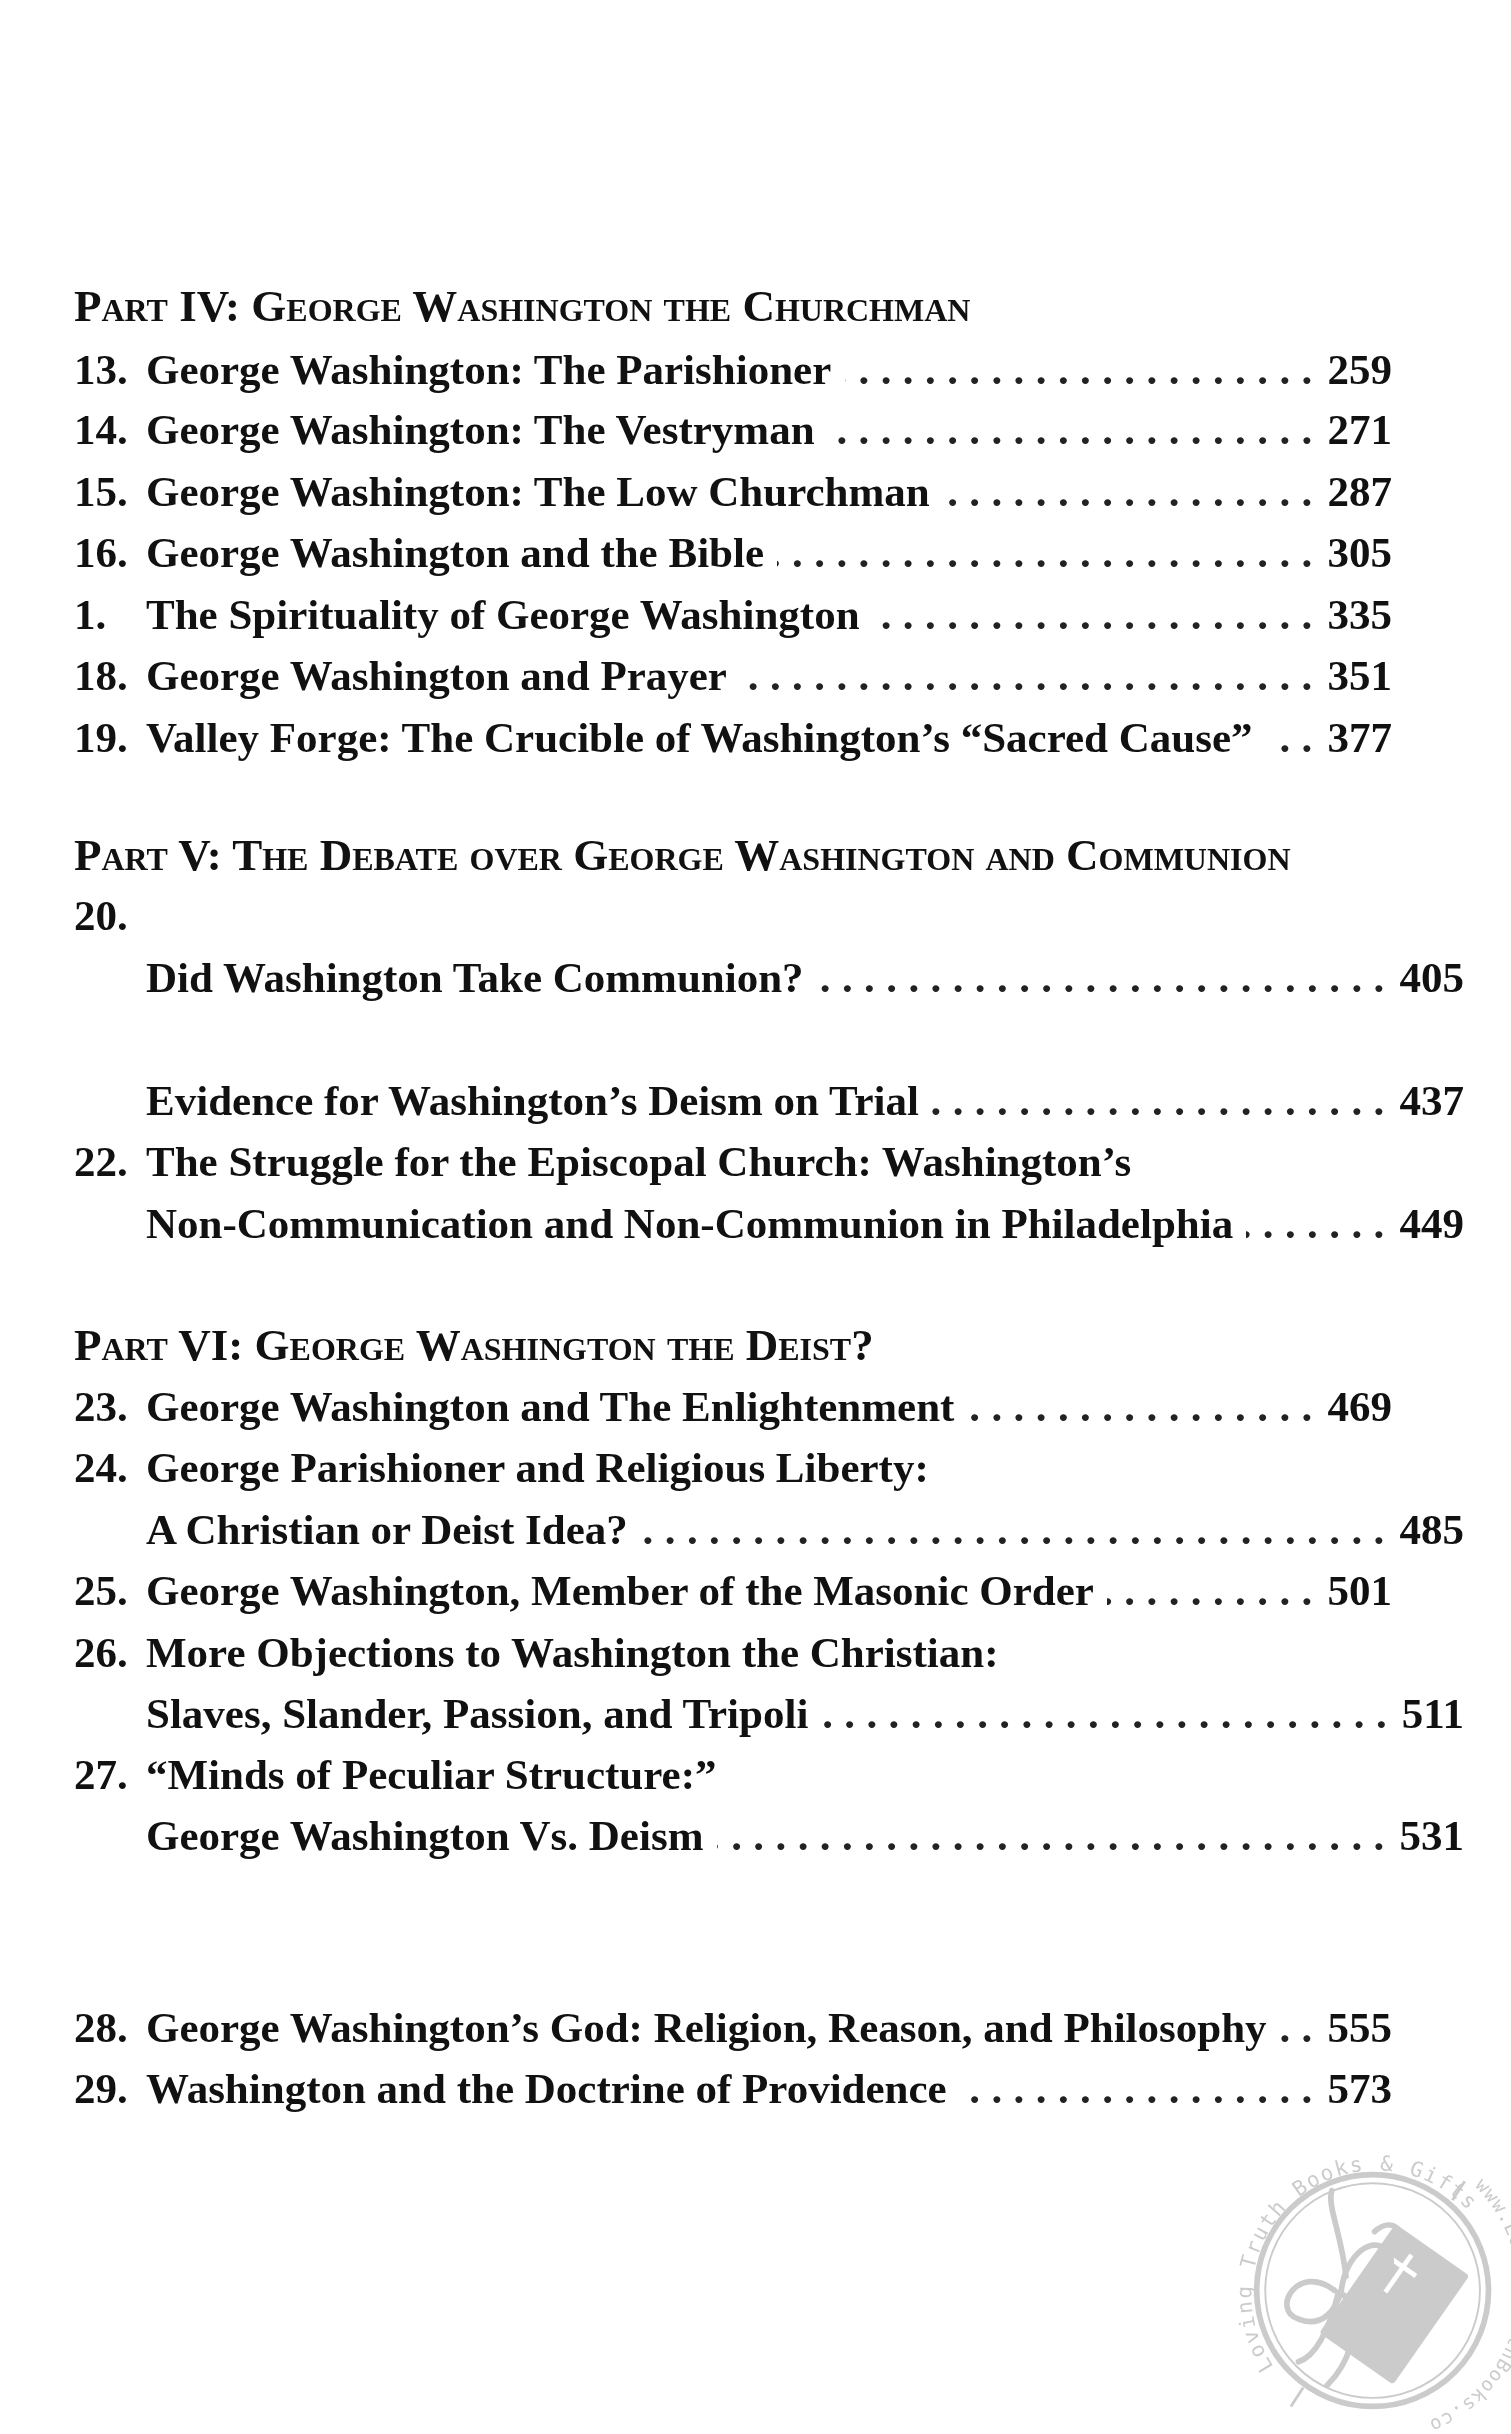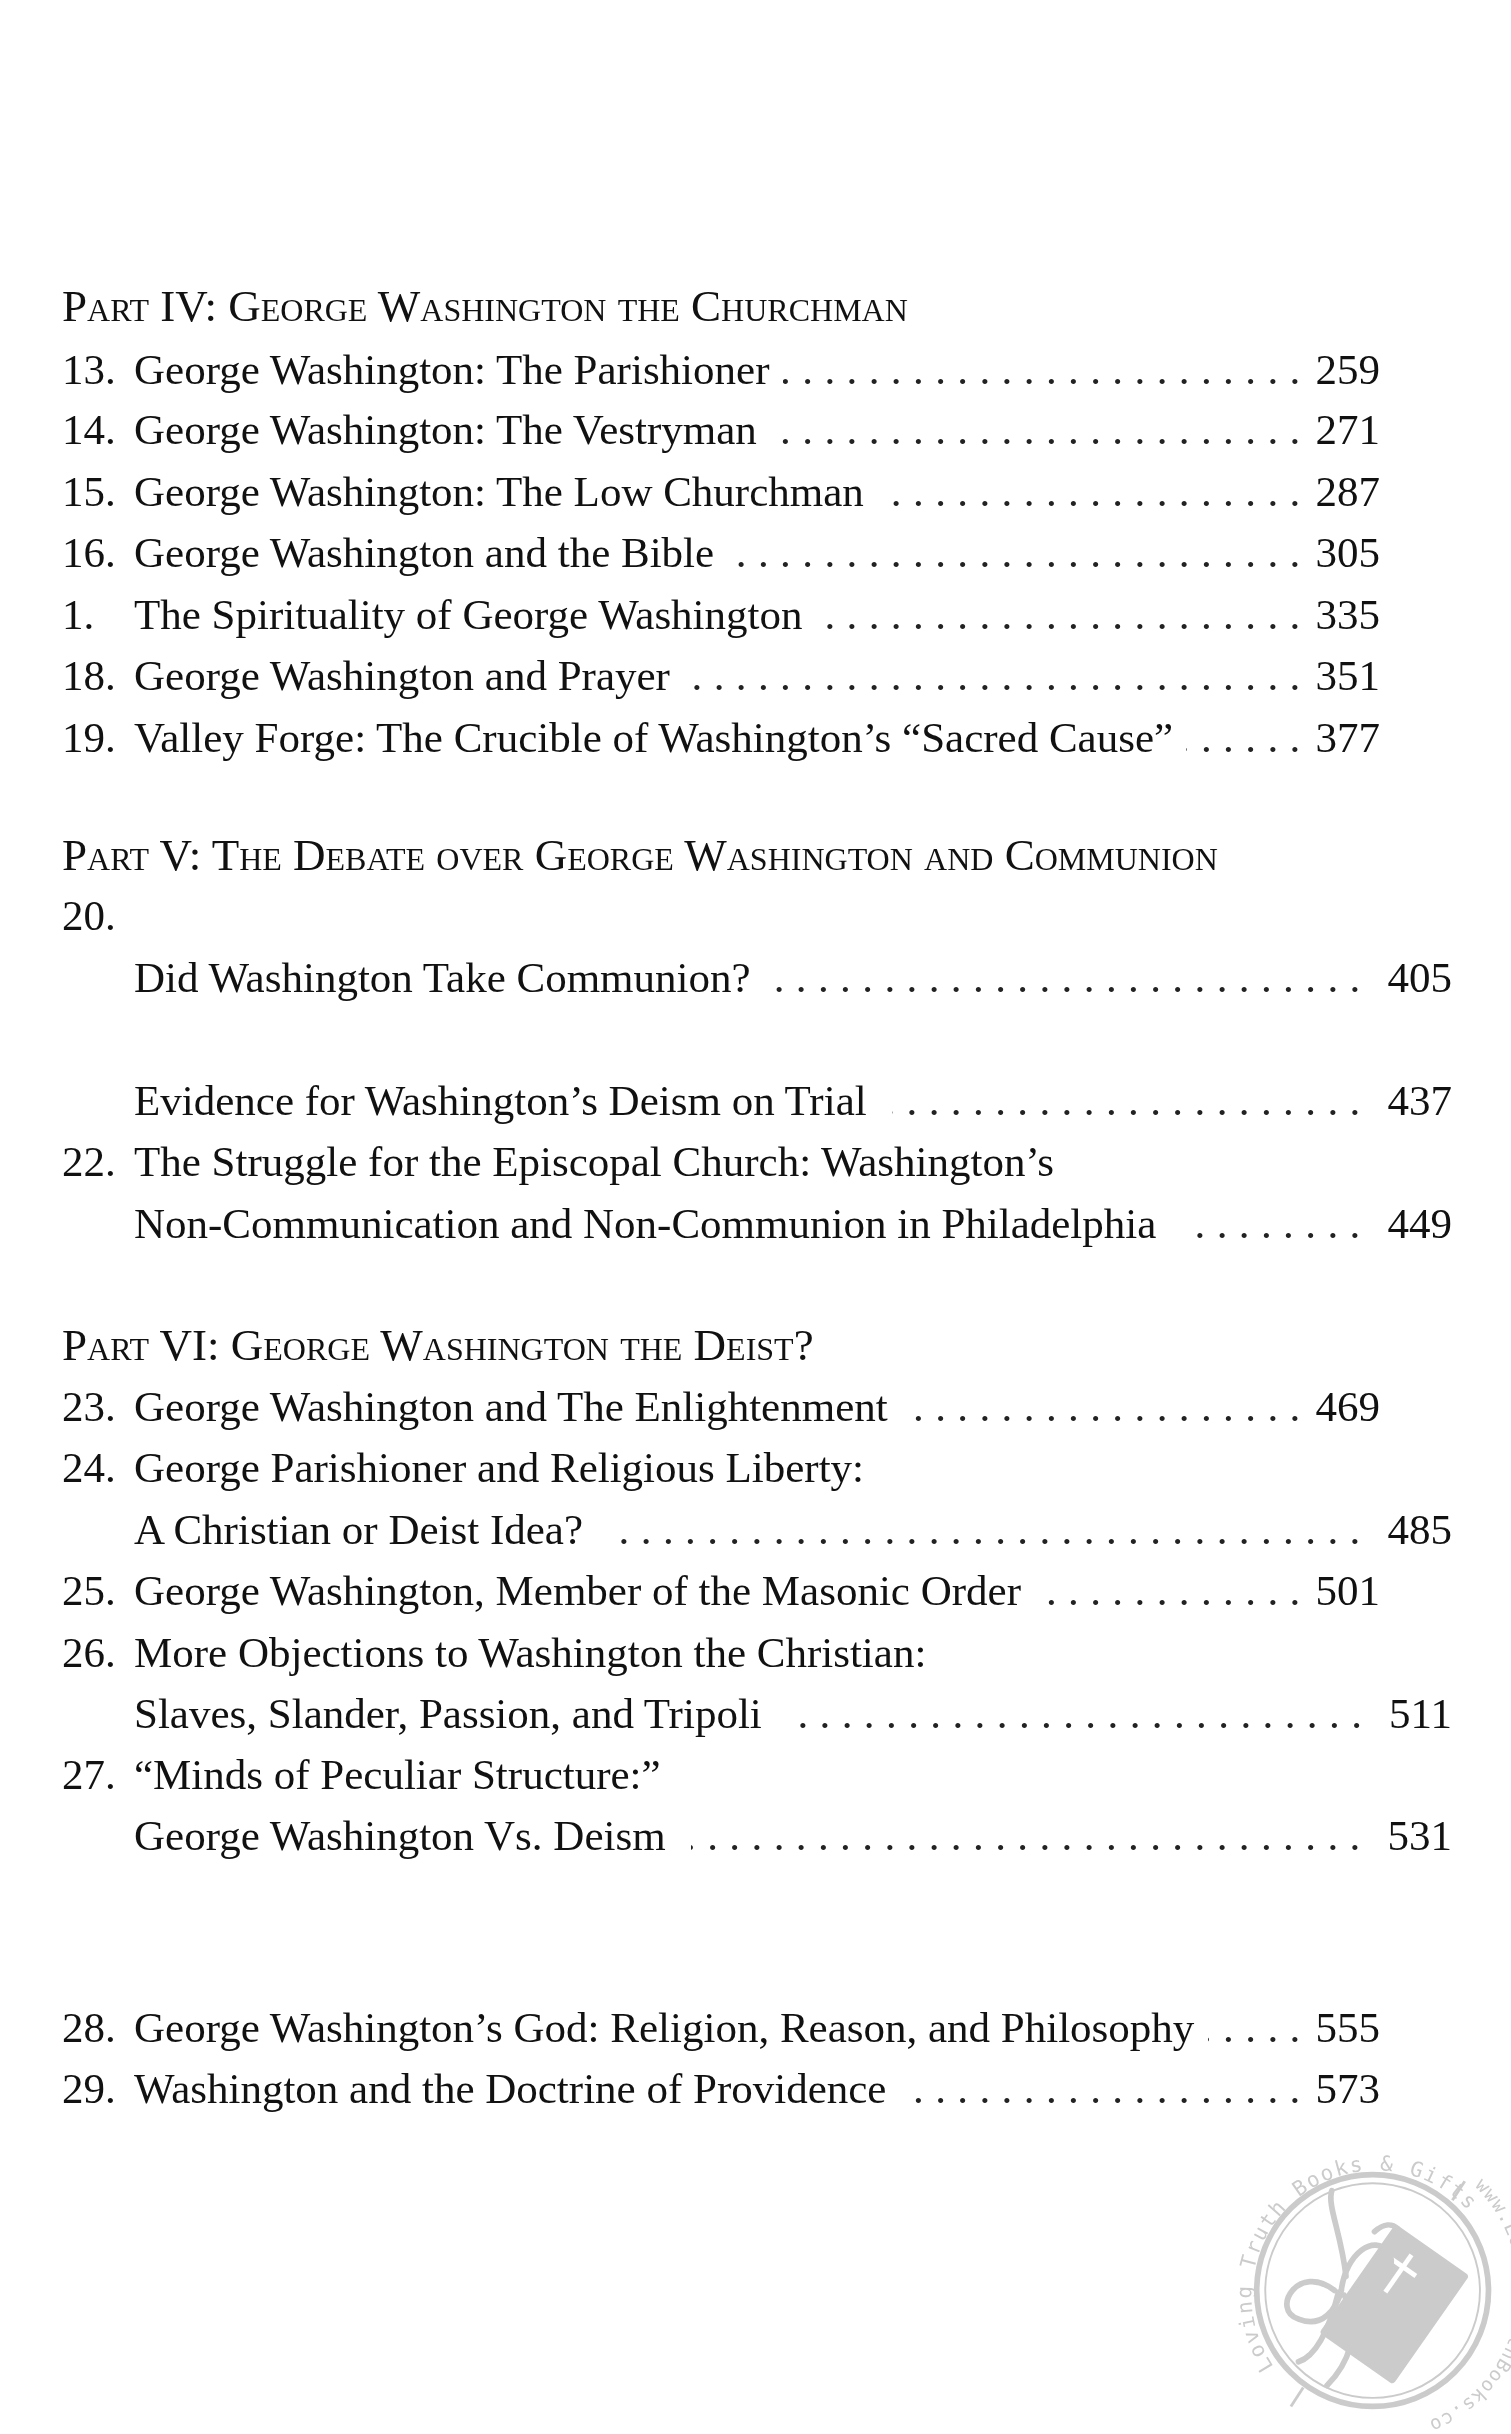--- a/index.html
+++ b/index.html
@@ -3,36 +3,36 @@
 <meta charset="utf-8">
 <style>
   html, body { margin: 0; padding: 0; background: #ffffff; }
   body {
     width: 1511px; height: 2435px; position: relative; overflow: hidden;
     font-family: "Liberation Serif", "DejaVu Serif", serif;
     color: #111111;
   }
   .toc { position: absolute; left: 0; top: 0; width: 1511px; height: 2435px; }
   .line {
-    position: absolute; left: 62px; width: 1318px; height: 61px;
+    position: absolute; left: 74px; width: 1318px; height: 61px;
     font-size: 43px; line-height: 61px; white-space: nowrap;
-    display: flex; align-items: flex-start;
+    display: flex; align-items: flex-start; font-weight: bold;
   }
   .part-head {
     font-variant: small-caps; font-size: 45px; letter-spacing: 0px;
   }
   .num { display: inline-block; width: 72px; flex: 0 0 auto; }
   .title { flex: 0 0 auto; }
   .leader {
     flex: 1 1 auto; overflow: hidden; margin: 0 3.8px 0 13.3px;
     letter-spacing: 11.4px; color: #222; text-align: right; direction: rtl;
   }
   .leader span { direction: ltr; }
   .page { flex: 0 0 auto; font-variant-numeric: oldstyle-nums; }
-  .cont { padding-left: 72px; gap: 12px; }
+  .cont { padding-left: 72px; }
   .watermark {
     position: absolute; left: 1232px; top: 2148px; width: 285px; height: 287px;
     opacity: 0.9;
   }
 </style>
 </head>
 <body>
 
 <div class="toc">
 

